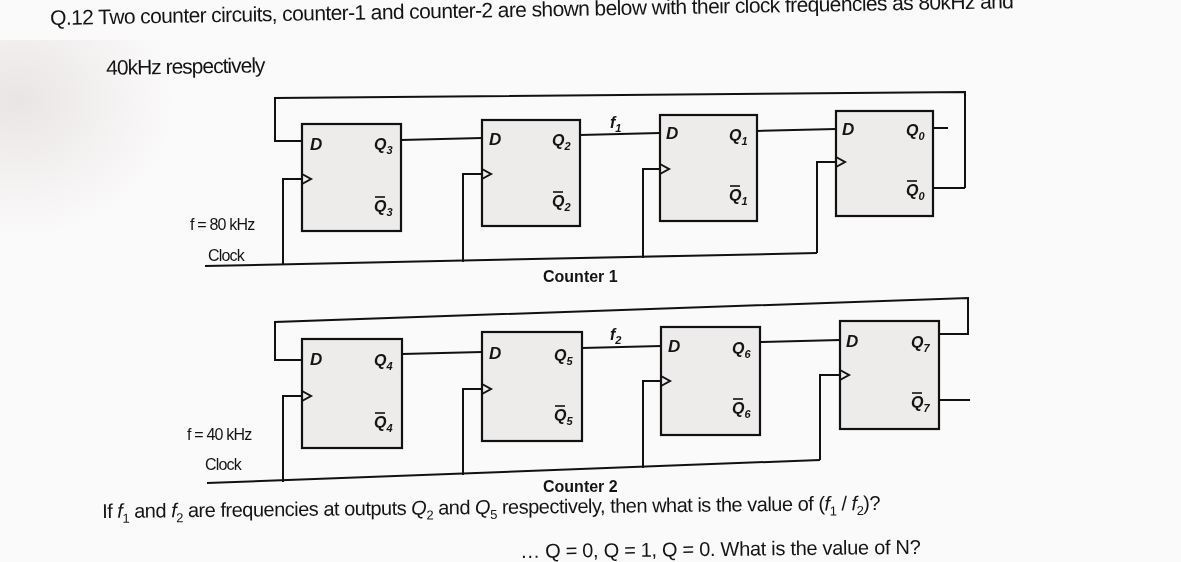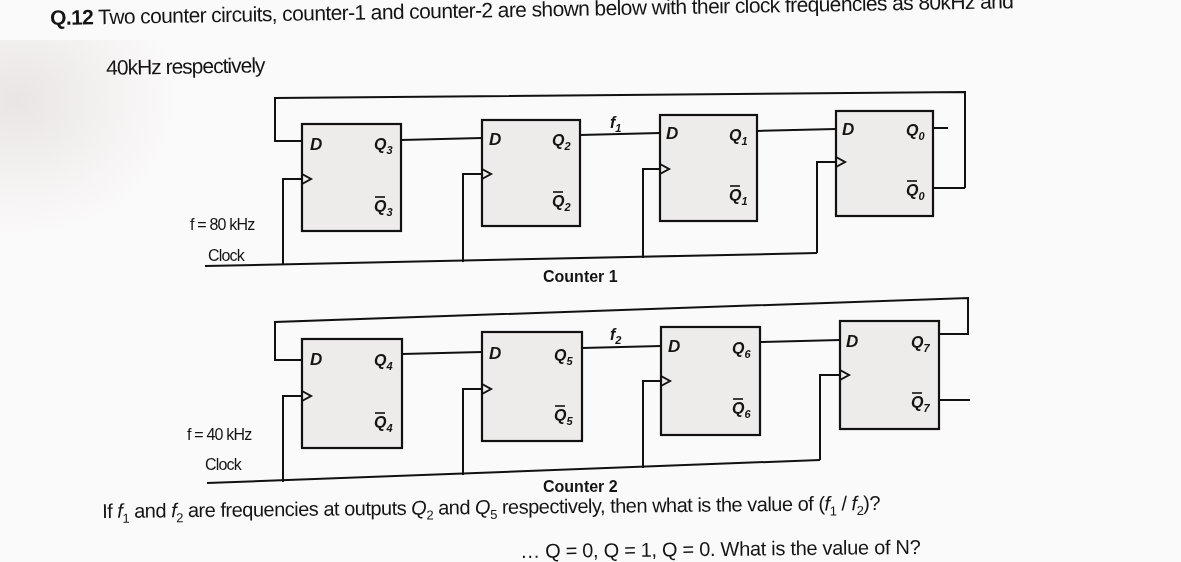--- a/index.html
+++ b/index.html
@@ -10,21 +10,21 @@
     color:#141414;
   }
   .shade {
     position:absolute; left:0; top:40px; width:180px; height:200px;
     background:radial-gradient(ellipse at 10% 30%, rgba(220,212,212,0.55), rgba(250,250,250,0) 70%);
   }
   .q-line1 {
     position:absolute; left:50px; top:6px; font-size:21px; letter-spacing:-0.6px;
     transform:rotate(-1deg); transform-origin:left top; white-space:nowrap;
   }
-  .q-num { font-weight:bold; }
+  .q-num { font-weight:normal; }
   .q-line2 {
     position:absolute; left:106px; top:56px; font-size:21px; letter-spacing:-1px;
     transform:rotate(-1deg); transform-origin:left top; white-space:nowrap;
   }
   svg.circuit { position:absolute; left:0; top:0; }
   .ff { fill:#eeebeb; stroke:#111; stroke-width:2.2; }
   .wire { fill:none; stroke:#111; stroke-width:2; }
   .lbl { font-family:"Liberation Sans", sans-serif; font-style:italic; font-weight:bold; fill:#141414; }
   .lbl-plain { font-family:"Liberation Sans", sans-serif; fill:#141414; }
   .sub { font-size:11px; }

